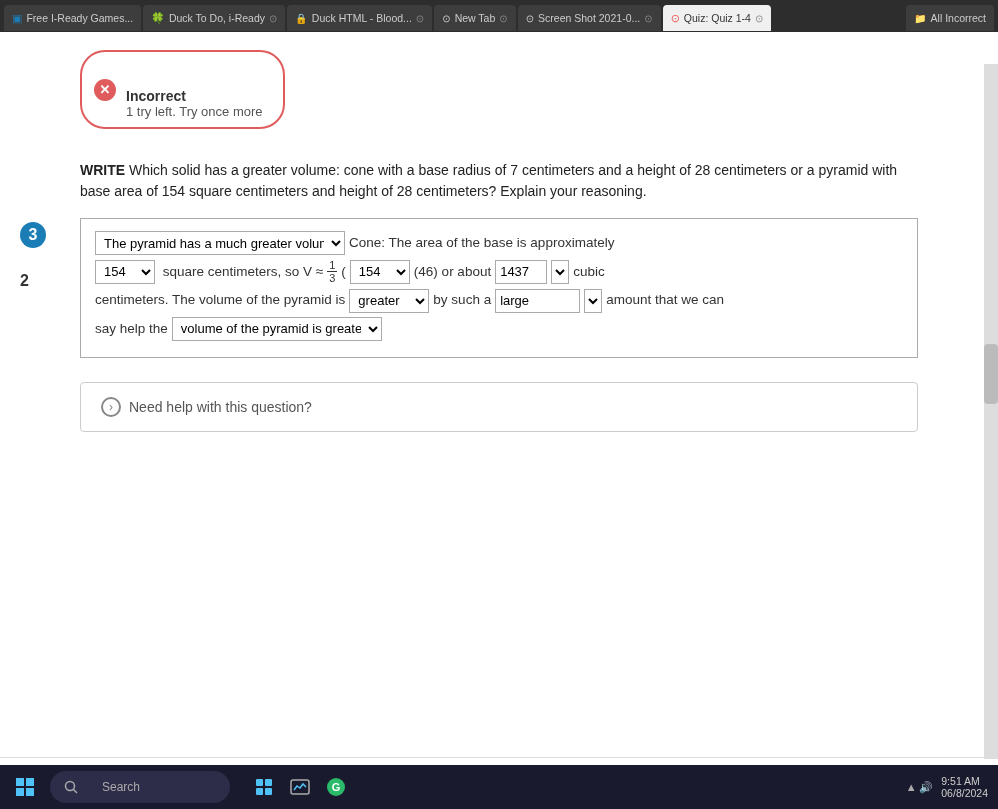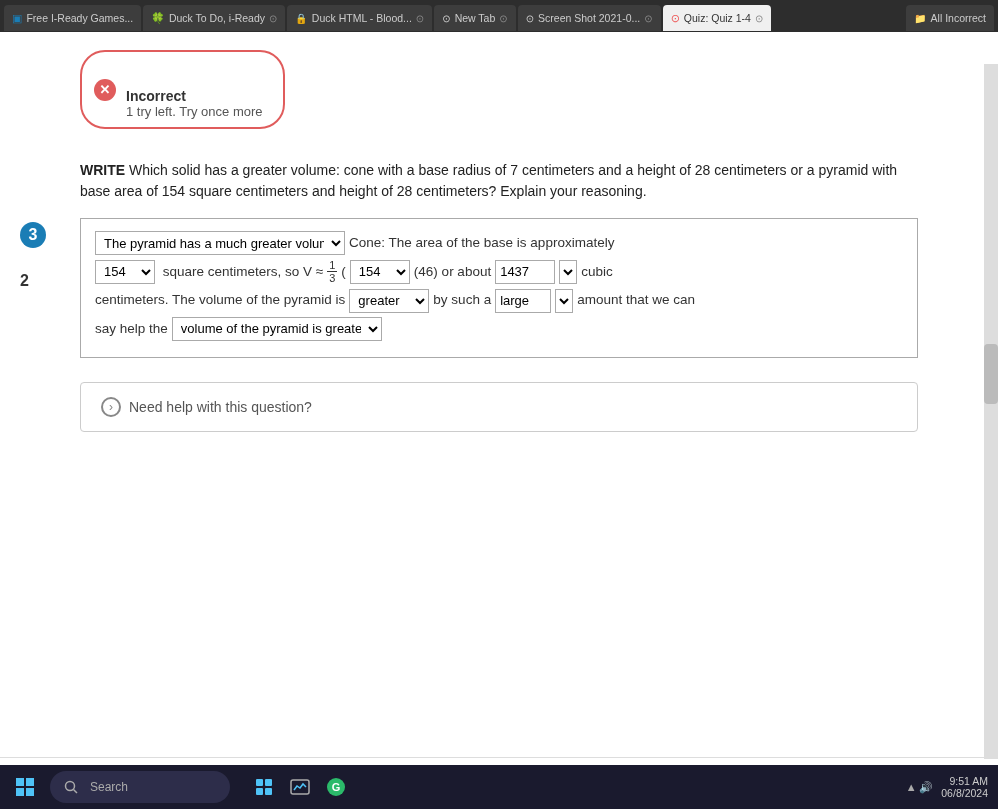--- a/index.html
+++ b/index.html
@@ -295,21 +295,21 @@
       width: 30px;
       height: 30px;
     }
 
     .taskbar-search {
       display: flex;
       align-items: center;
       background: #2d2d4a;
       border-radius: 20px;
       padding: 4px 14px;
-      gap: 12px;
+      gap: 24px;
       width: 180px;
       height: 32px;
     }
 
     .taskbar-icons {
       display: flex;
       align-items: center;
       gap: 8px;
       margin-left: 10px;
     }
@@ -327,21 +327,20 @@
       display: flex;
       align-items: center;
       gap: 8px;
       color: #ccc;
       font-size: 11px;
     }
 
     .time-block {
       display: flex;
       flex-direction: column;
-      align-items: flex-end;
       font-size: 10.5px;
       color: #ccc;
     }
 
     
     .fraction {
       display: inline-flex;
       flex-direction: column;
       align-items: center;
       font-size: 11px;
@@ -430,34 +429,34 @@
         <span>&nbsp;square centimeters, so V ≈</span>
         <span class="fraction">
           <span class="num">1</span>
           <span class="den">3</span>
         </span>
         <span>(</span>
         <select class="answer-select" style="width:60px;">
           <option>154</option>
         </select>
         <span>(46) or about</span>
-        <input type="text" class="answer-input answer-input-wide" value="1437" style="width: 60px;">
+        <input type="text" class="answer-input answer-input-wide" value="1437" style="width: 52px;">
         <select class="answer-select" style="width:18px; padding:0;">
           <option>▾</option>
         </select>
         <span>cubic</span>
       </div>
 
       <div class="answer-row">
         <span>centimeters. The volume of the pyramid is</span>
         <select class="answer-select" style="width:80px;">
           <option>greater</option>
         </select>
         <span>by such a</span>
-        <input type="text" class="answer-input" value="large" style="width: 56px;">
+        <input type="text" class="answer-input" value="large" style="width: 85px;">
         <select class="answer-select" style="width:18px; padding:0;">
           <option>▾</option>
         </select>
         <span>amount that we can</span>
       </div>
 
       <div class="answer-row">
         <span>say help the</span>
         <select class="answer-select" style="width:210px;">
           <option>volume of the pyramid is greater</option>

